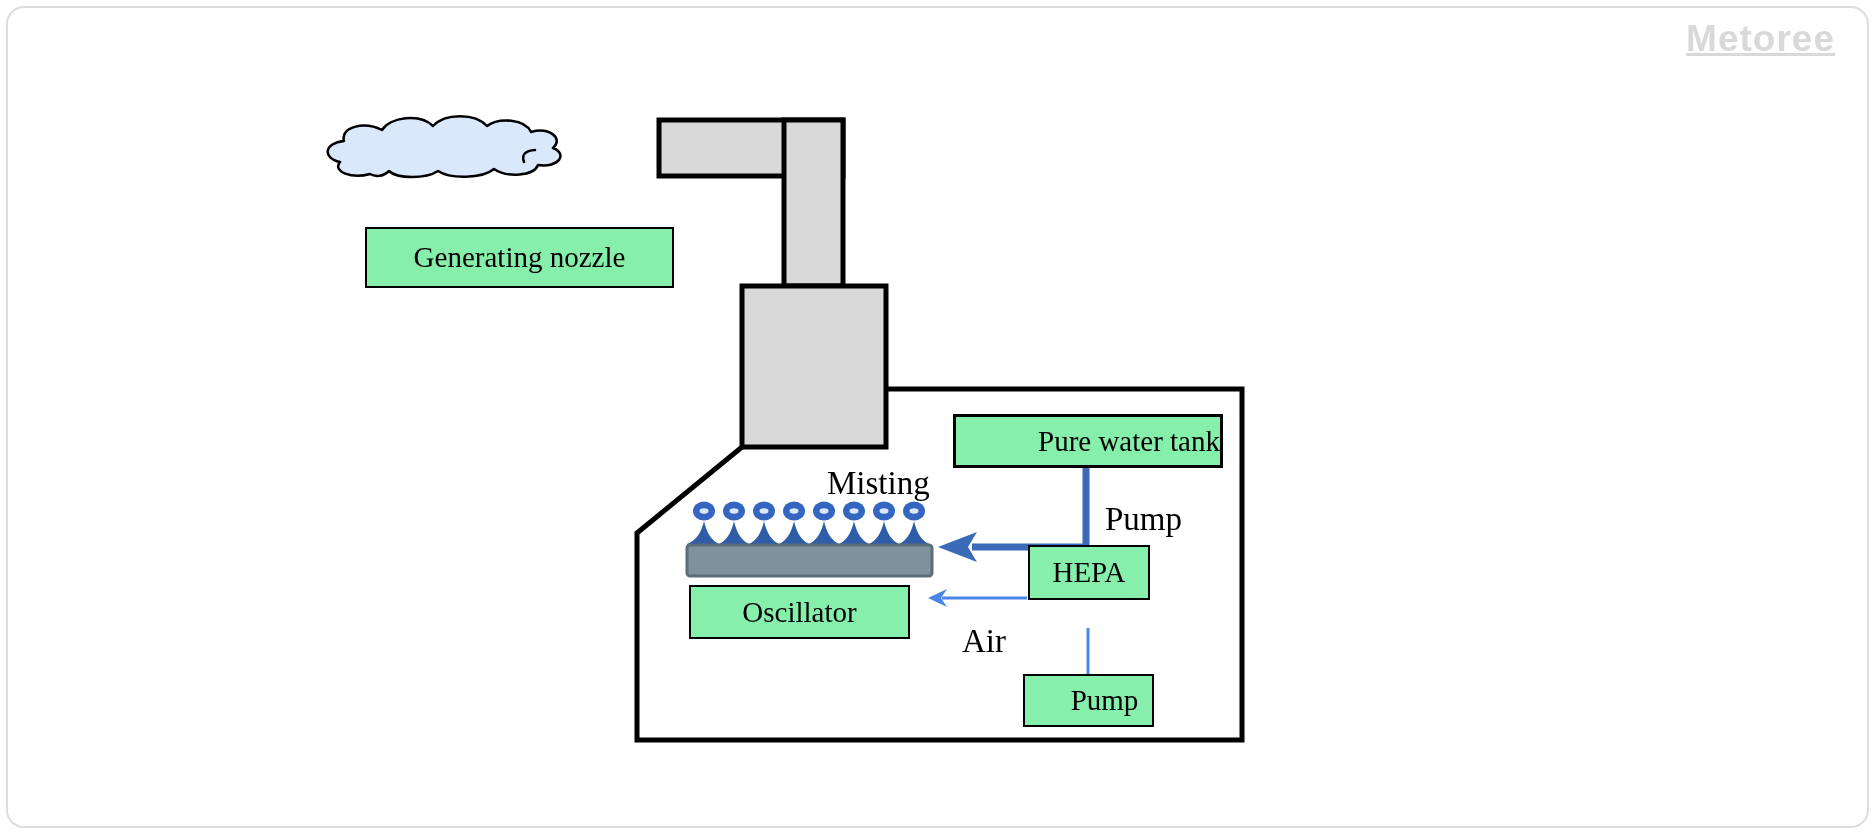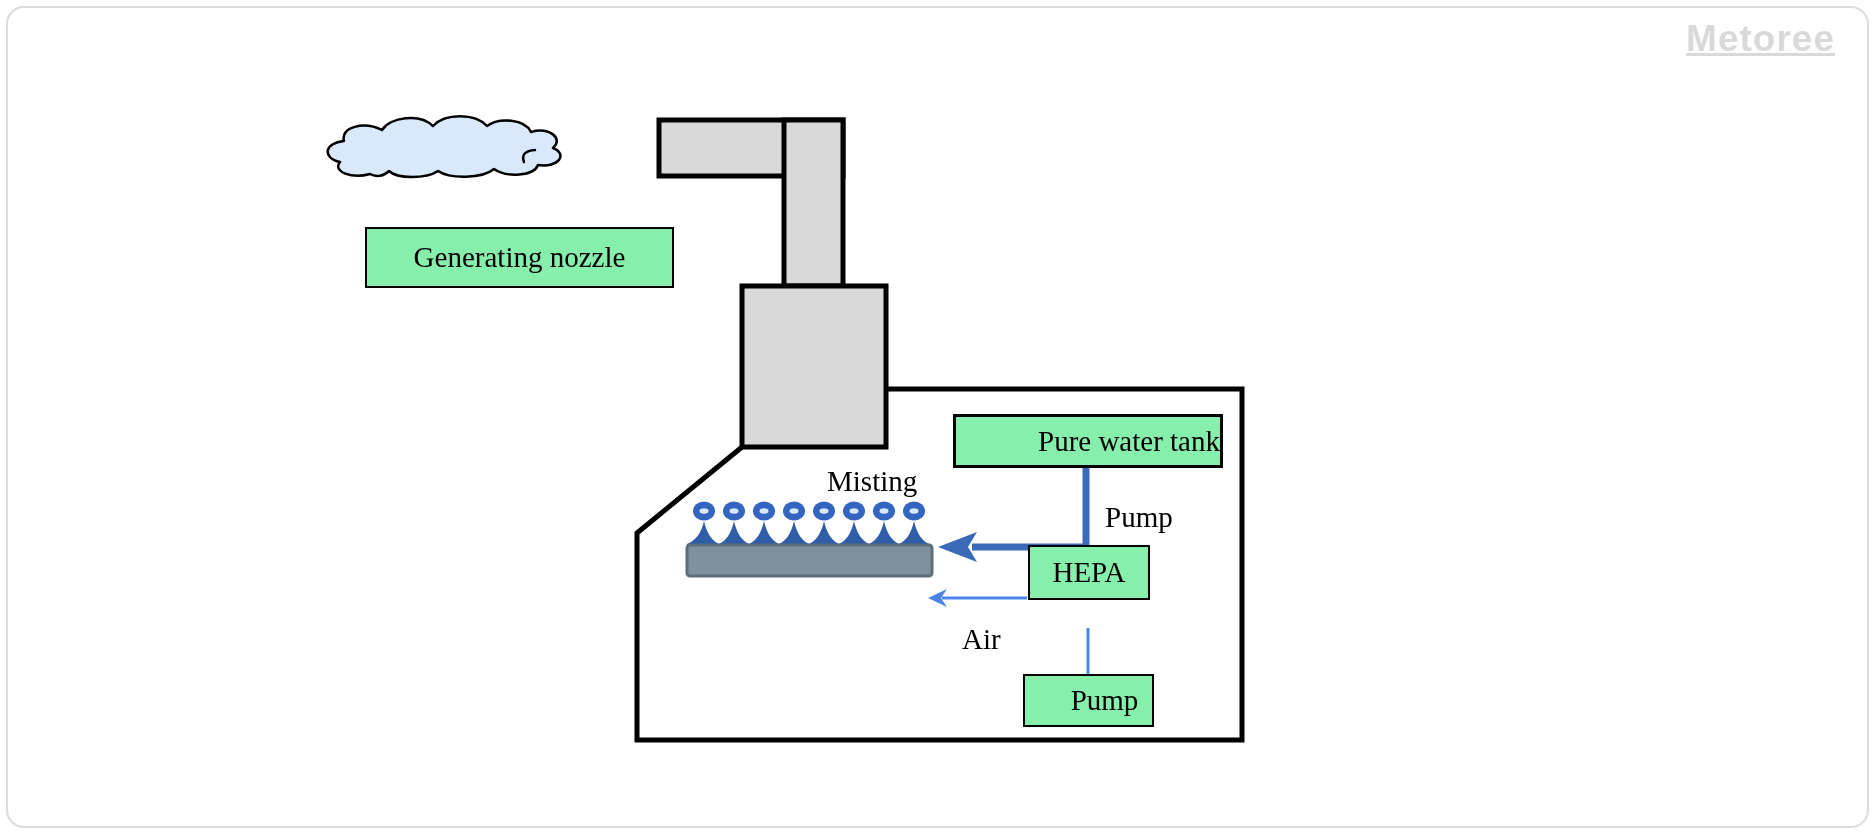--- a/index.html
+++ b/index.html
@@ -33,21 +33,21 @@
   .water-head { fill:var(--water_arrow_blue,#3a6ab8); }
   .air-line { fill:none; stroke:var(--air_arrow_blue,#4a86e8); stroke-width:3; }
   .air-head { fill:var(--air_arrow_blue,#4a86e8); }
 
   
   .lbox {
     position:absolute; background:#86efac; border:2px solid #000;
     display:flex; align-items:center; justify-content:center;
     font-size:29px; color:#000; box-sizing:border-box; white-space:nowrap;
   }
-  .freelabel { position:absolute; font-size:29px; color:#000; white-space:nowrap; }
+  .freelabel { position:absolute; font-size:33px; color:#000; white-space:nowrap; }
 
   .box-generating-nozzle { left:365px; top:227px; width:309px; height:61px; }
   .box-pure-water-tank  { left:953px; top:414px; width:270px; height:54px; border-width:3px;justify-content:flex-end; }
   .box-oscillator       { left:689px; top:585px; width:221px; height:54px; }
   .box-hepa             { left:1028px; top:545px; width:122px; height:55px; }
   .box-pump             { left:1023px; top:674px; width:131px; height:53px;padding-left:32px; }
 
   .label-misting { left:827px; top:465px; }
   .label-water   { left:1105px; top:501px; }
   .label-air     { left:962px; top:623px; }
@@ -132,20 +132,23 @@
   </svg>
 
   <div class="lbox box-generating-nozzle">
     <span>Generating nozzle</span>
   </div>
 
   <div class="lbox box-pure-water-tank">
     <span>Pure water tank</span>
   </div>
 
+  <div class="lbox box-oscillator">
+    <span>Oscillator</span>
+  </div>
 
   <div class="lbox box-hepa">
     <span>HEPA</span>
   </div>
 
   <div class="lbox box-pump">
     <span>Pump</span>
   </div>
 
   <div class="freelabel label-misting">Misting</div>

